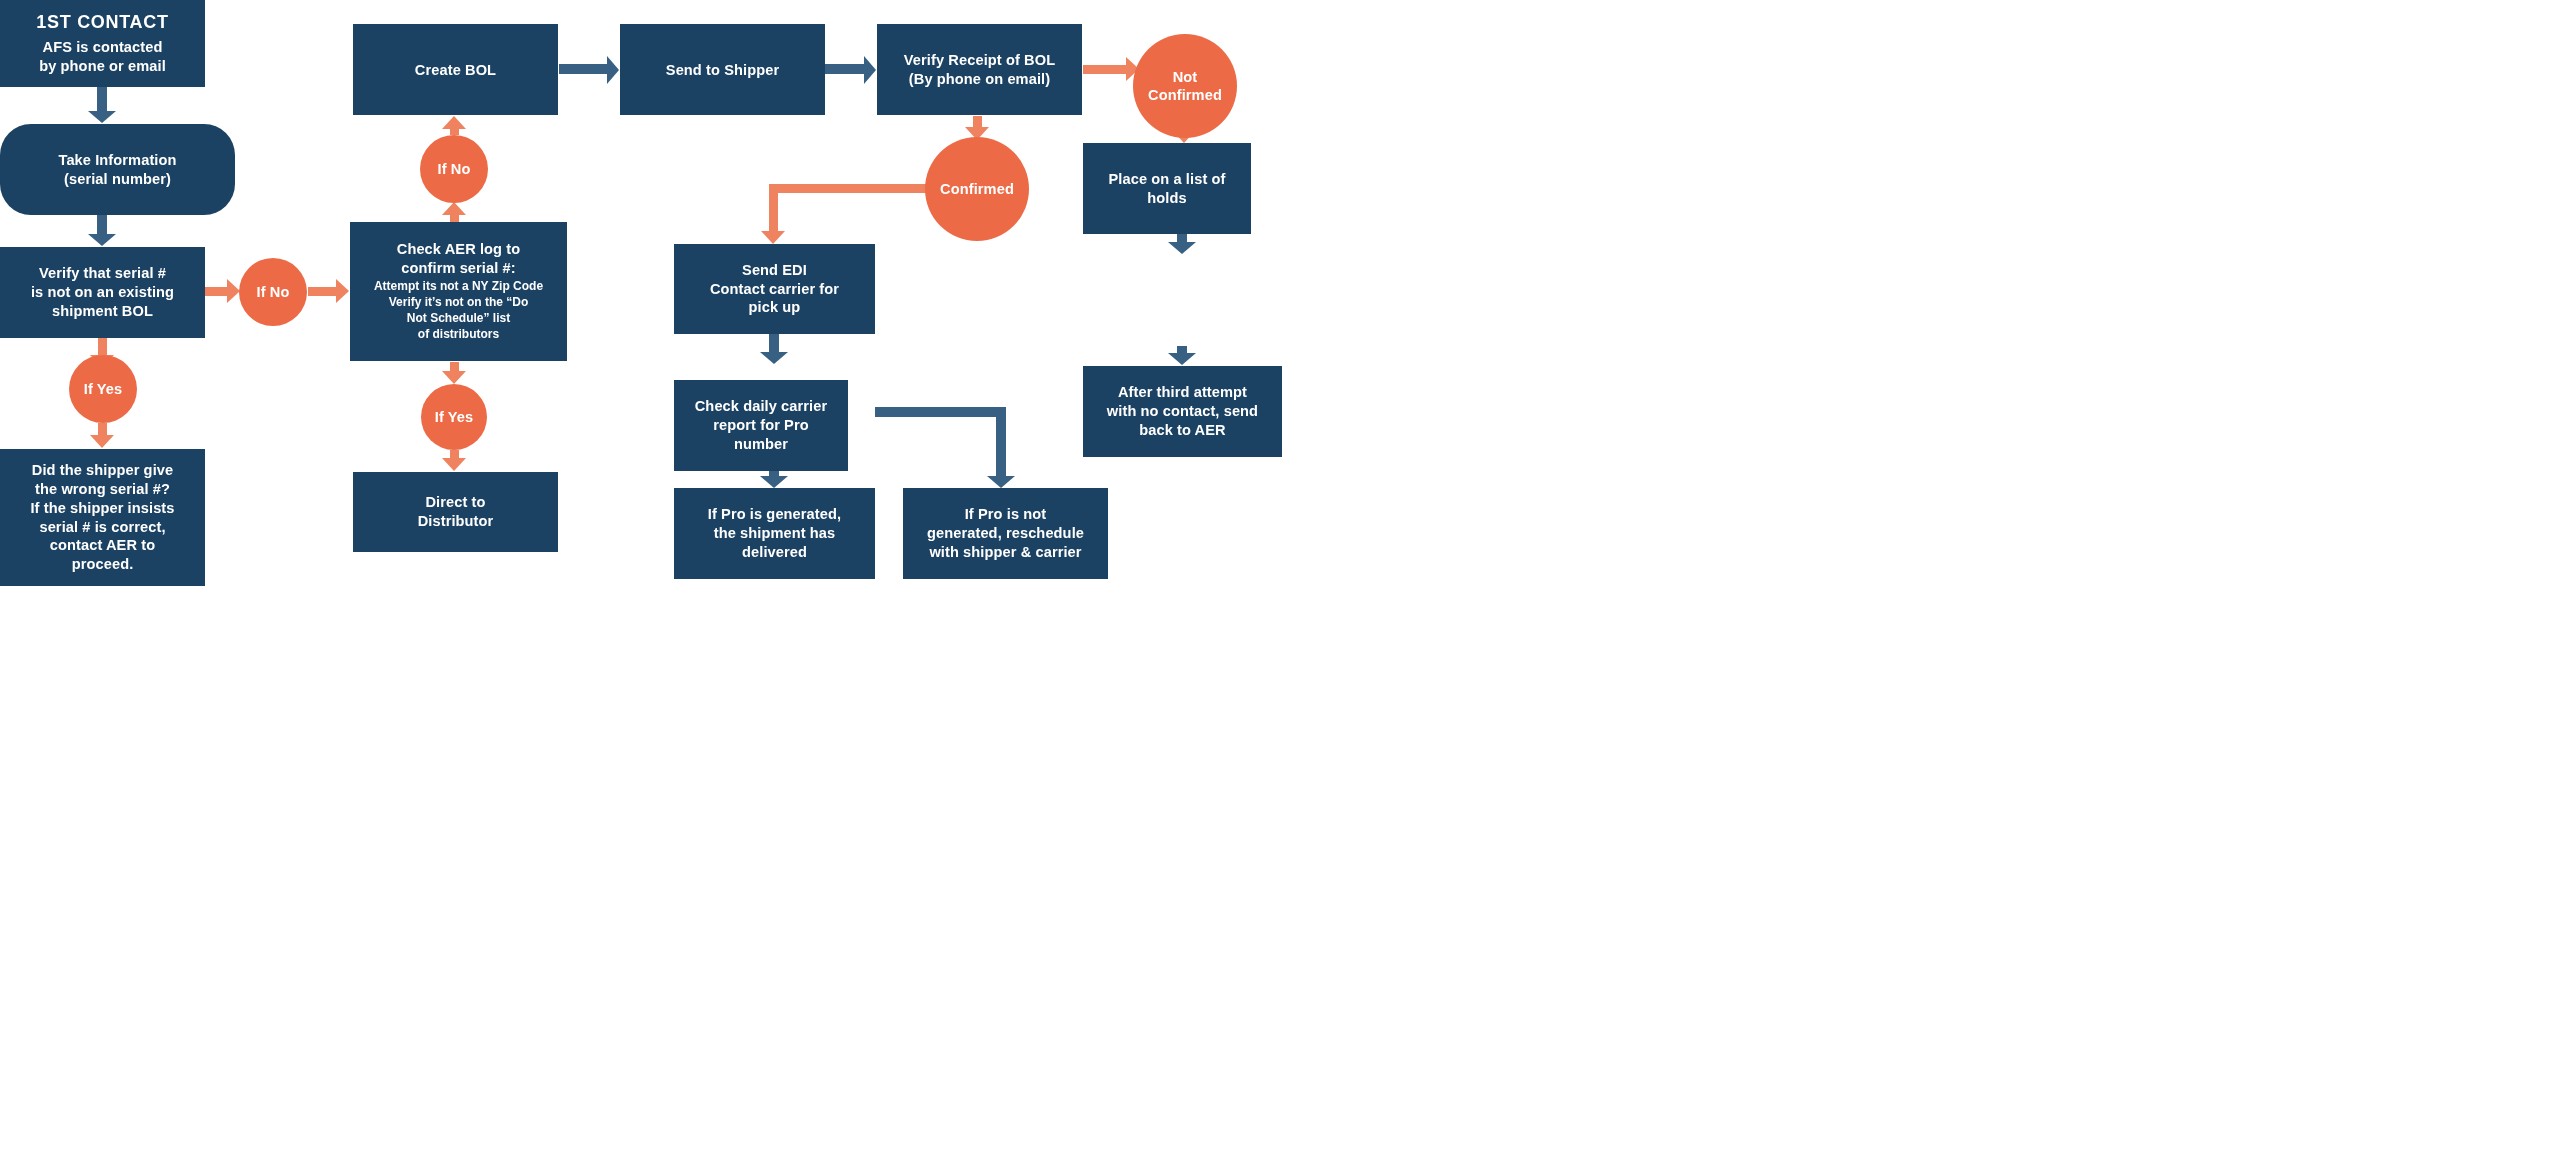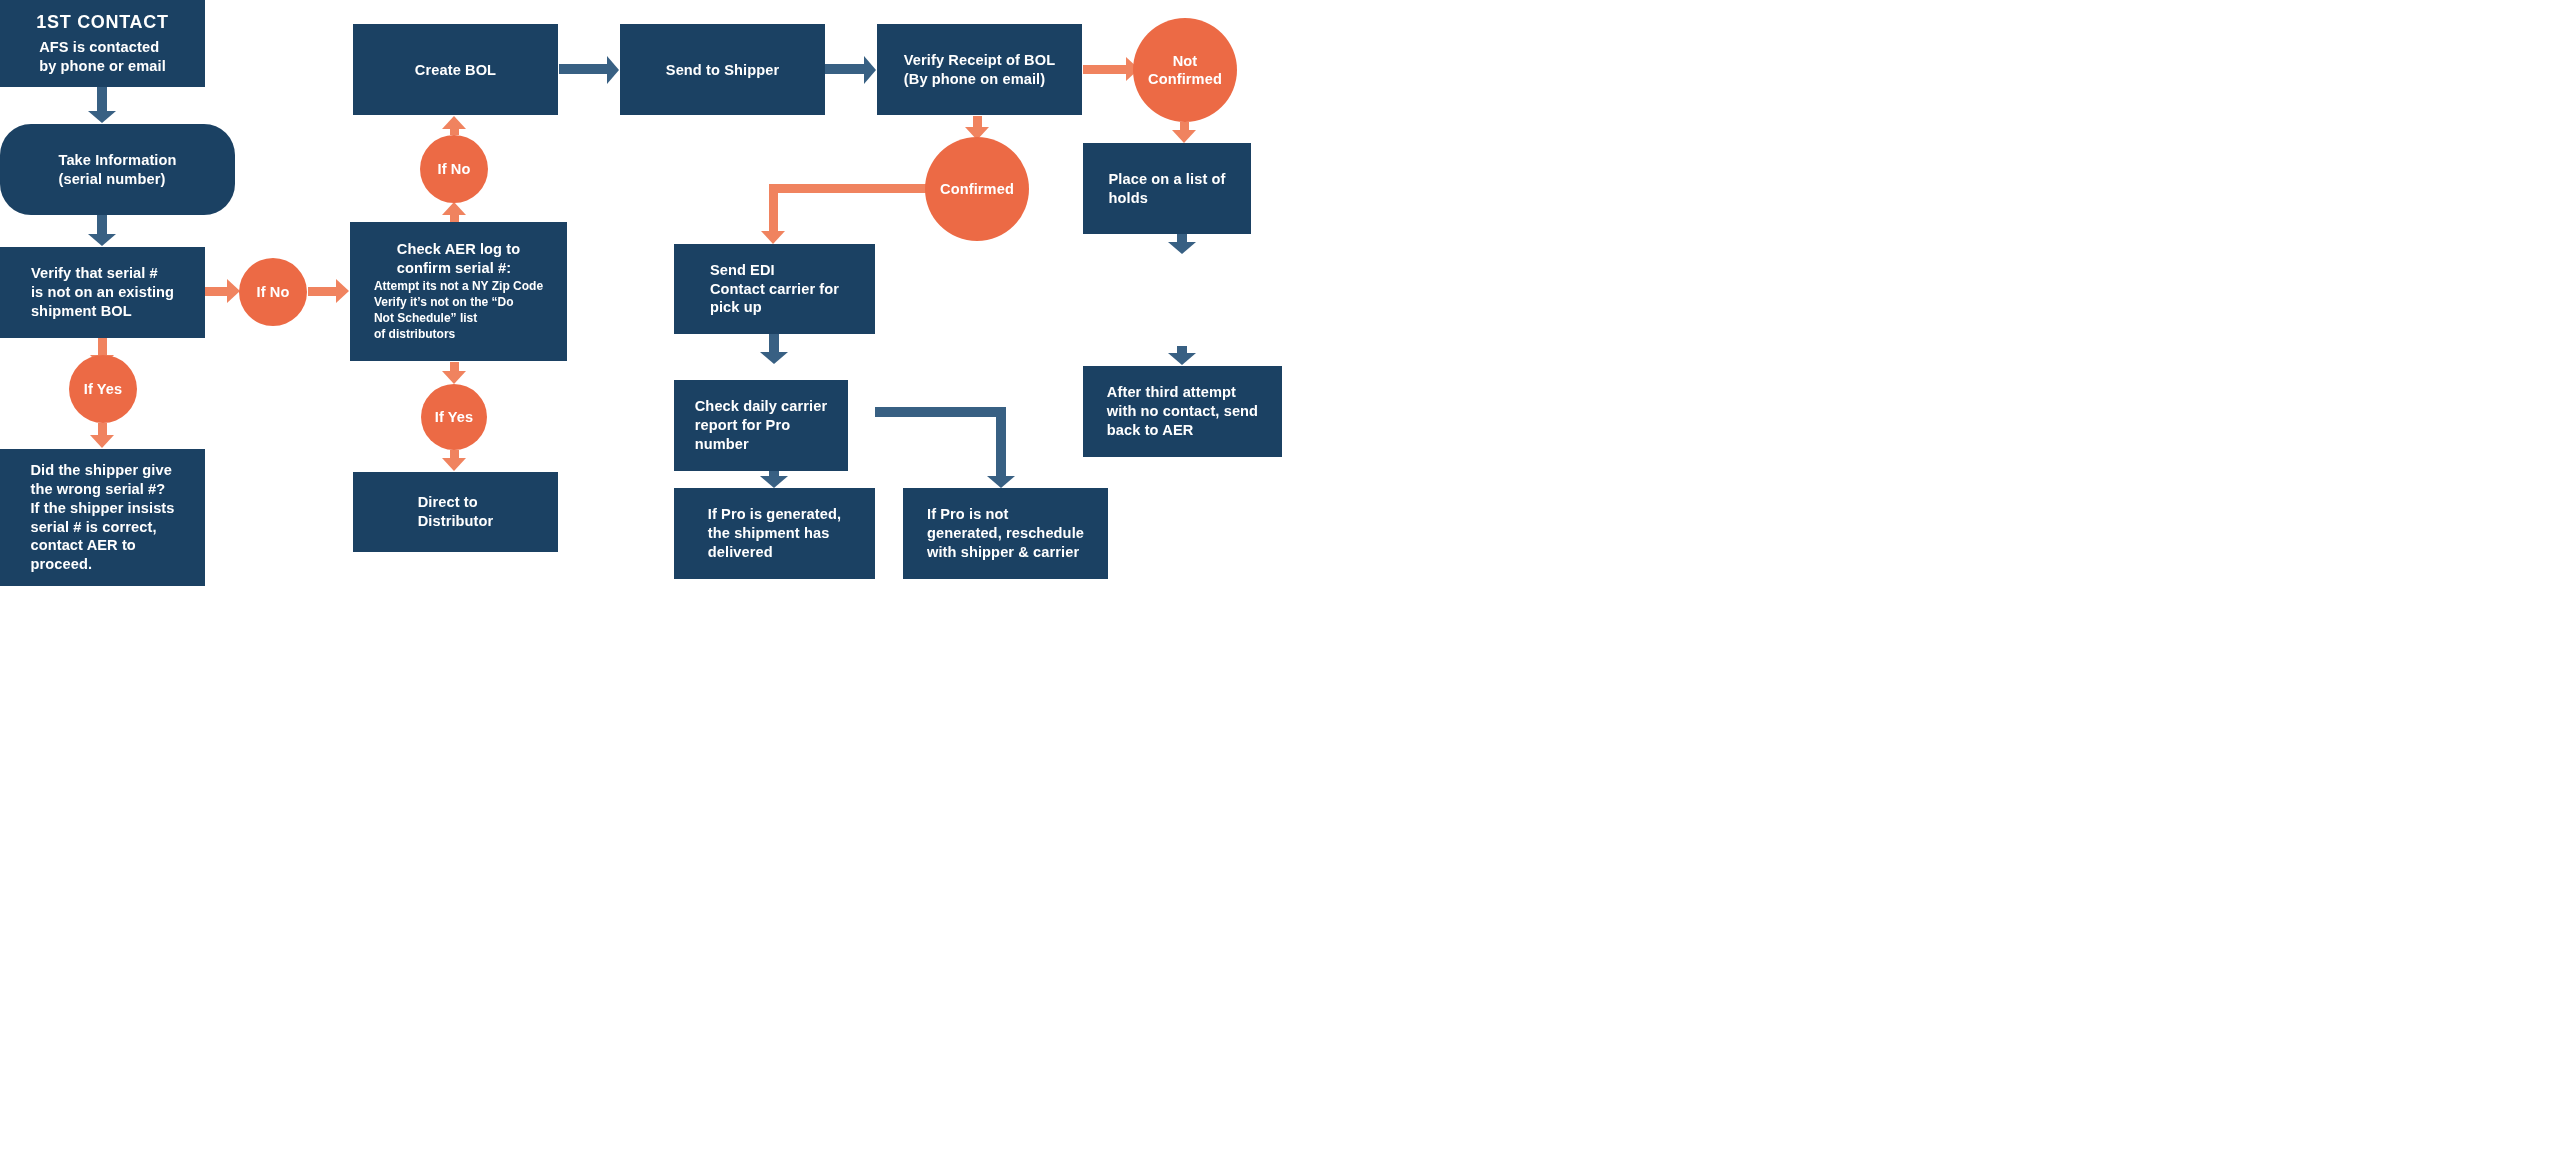--- a/index.html
+++ b/index.html
@@ -7,21 +7,21 @@
     --textWhite:#FFFFFF; --bg:#FFFFFF;
   }
   html,body{margin:0;padding:0;background:var(--bg);}
   #canvas{
     position:relative; width:1288px; height:586px; background:var(--bg);
     font-family:"Liberation Sans", sans-serif; overflow:hidden;
   }
   .box{
     position:absolute; background:var(--navy); color:var(--textWhite);
     display:flex; flex-direction:column; align-items:center; justify-content:center;
-    text-align:left; font-weight:bold; box-sizing:border-box; padding:11px 7px;
+    text-align:center; font-weight:bold; box-sizing:border-box; padding:11px 7px;
   }
   .box-text{white-space:pre-line; font-size:14.6px; line-height:1.28; letter-spacing:0.1px;}
   .box-title{font-size:18px; letter-spacing:0.7px; margin-bottom:5.6px;}
   .box-small{white-space:pre-line; font-size:12px; line-height:1.32; margin-top:1.4px;}
   .circle{
     position:absolute; background:var(--circleOrange); border-radius:50%;
     color:var(--textWhite); display:flex; align-items:center; justify-content:center;
     text-align:center; font-weight:bold; white-space:pre-line;
     font-size:14.6px; line-height:1.25; letter-spacing:0.1px;
   }
@@ -155,17 +155,17 @@
     <div class="box-text">After third attempt
 with no contact, send
 back to AER</div>
   </div>
 
   <div class="circle" style="left:239px;top:258px;width:68px;height:68px;">If No</div>
   <div class="circle" style="left:69px;top:355px;width:68px;height:68px;">If Yes</div>
   <div class="circle" style="left:420px;top:135px;width:68px;height:68px;">If No</div>
   <div class="circle" style="left:421px;top:384px;width:66px;height:66px;">If Yes</div>
   <div class="circle" style="left:925px;top:137px;width:104px;height:104px;">Confirmed</div>
-  <div class="circle" style="left:1133px;top:18px;width:104px;height:104px;">Not
+  <div class="circle" style="left:1133px;top:34px;width:104px;height:104px;">Not
 Confirmed</div>
 
 </div>
 
 
 </body></html>

